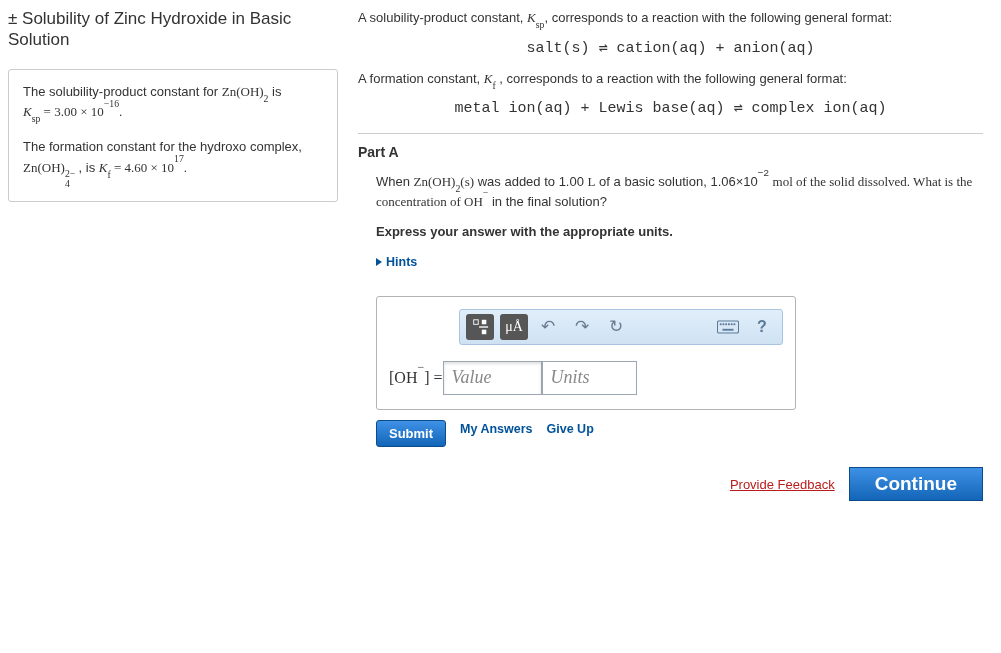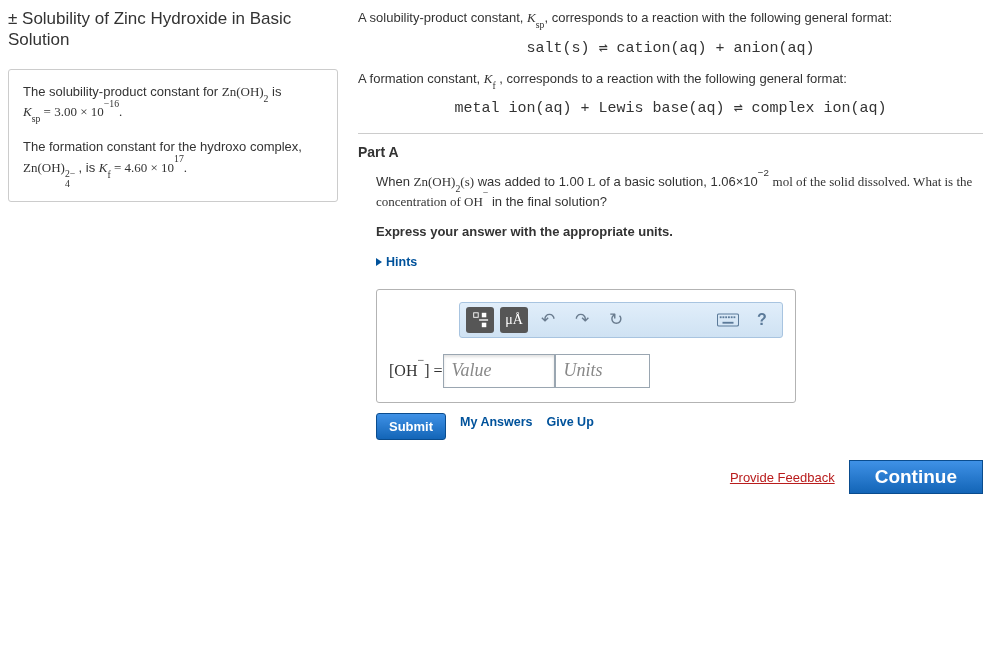--- a/index.html
+++ b/index.html
@@ -71,21 +71,21 @@
   .partbody p { margin: 0 0 10px 0; }
   .instruct { font-weight: bold; }
   .hints {
     color: #00529b;
     font-weight: bold;
     font-size: 12.5px;
     cursor: pointer;
     display: inline-flex;
     align-items: center;
     gap: 4px;
-    margin-bottom: 17px;
+    margin-bottom: 24px;
   }
   .tri-right {
     width: 0; height: 0;
     border-top: 4px solid transparent;
     border-bottom: 4px solid transparent;
     border-left: 6px solid #00529b;
     display: inline-block;
   }
   .answerbox {
     border: 1px solid #b3b3b3;
@@ -138,21 +138,21 @@
     border: 1px solid #9aa6b1;
     height: 34px;
     display:flex; align-items:center;
     padding: 0 8px;
     font-family: "Times New Roman", serif;
     font-style: italic;
     font-size: 18px;
     color: #777;
     background:#fff;
   }
-  .field.value { width: 112px; color:#888; box-shadow: inset 0 2px 3px rgba(0,0,0,0.12);}
+  .field.value { width: 99px; color:#888; box-shadow: inset 0 2px 3px rgba(0,0,0,0.12);}
   .field.units { width: 95px; color:#888;}
   .actionrow {
     display:flex; gap: 14px;
   }
   .submit {
     background: linear-gradient(#3f91e6, #1365b7);
     color:#fff; font-weight:bold; font-size:13px;
     border:1px solid #0a4c8e; border-radius:3px;
     padding: 5px 12px; cursor:pointer;
   }

